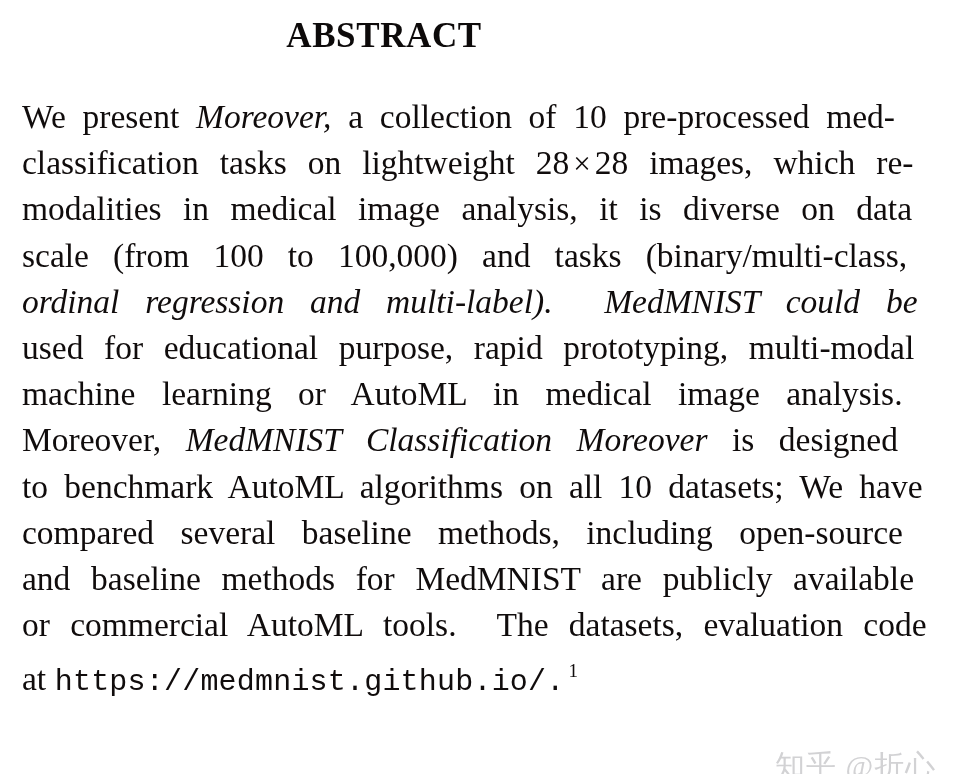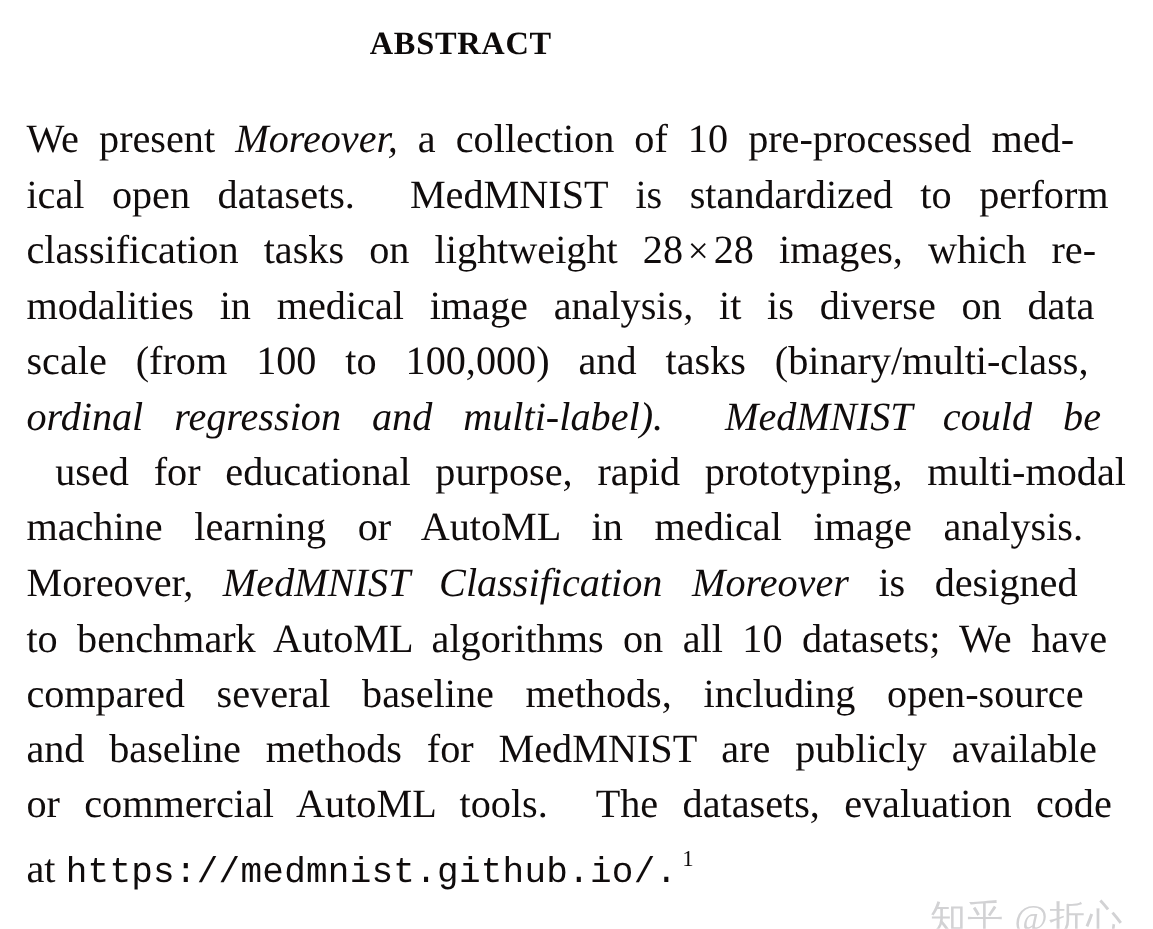--- a/index.html
+++ b/index.html
@@ -25,21 +25,21 @@
   }
 
   .abstract-title {
     position: absolute;
     left: 0;
     top: 14px;
     width: 768px;
     text-align: center;
     font-family: "Liberation Serif", "DejaVu Serif", serif;
     font-weight: bold;
-    font-size: 27px;
+    font-size: 35px;
     letter-spacing: 0.6px;
     line-height: 44px;
     color: #0d0a0a;
   }
 
   .abstract-body {
     position: absolute;
     left: 22px;
     top: 94px;
     width: 918px;
@@ -107,42 +107,39 @@
 <div class="page">
 
   <div class="abstract-title">ABSTRACT</div>
 
   <div class="abstract-body">
 
     <span class="ln justify" style="word-spacing: 8.342px;">
       <span><span>We present </span><span class="it">Moreover,</span><span> a collection of 10 pre-processed med-</span></span>
     </span>
 
-    <span class="ln justify" style="word-spacing: 14.543px;">
-      <span>ical open datasets.  MedMNIST is standardized to perform</span>
-    </span>
 
     <span class="ln justify" style="word-spacing: 12.592px;">
       <span><span>classification tasks on lightweight 28</span><span class="mathop">×</span><span>28 images, which re-</span></span>
     </span>
 
 
     <span class="ln justify" style="word-spacing: 13.094px;">
       <span>modalities in medical image analysis, it is diverse on data</span>
     </span>
 
     <span class="ln justify" style="word-spacing: 15.734px; align-items: center;">
       <span>scale (from 100 to 100,000) and tasks (binary/multi-class,</span>
     </span>
 
     <span class="ln justify" style="word-spacing: 17.43px; font-style: italic;">
       <span>ordinal regression and multi-label).  MedMNIST could be</span>
     </span>
 
-    <span class="ln justify" style="word-spacing: 12.262px; margin-left: 24px;">
+    <span class="ln justify" style="word-spacing: 12.262px;">
       <span>used for educational purpose, rapid prototyping, multi-modal</span>
     </span>
 
     <span class="ln justify" style="word-spacing: 18.049px;">
       <span>machine learning or AutoML in medical image analysis.</span>
     </span>
 
     <span class="ln justify" style="word-spacing: 16.167px;">
       <span><span>Moreover, </span><span class="it">MedMNIST Classification Moreover</span><span> is designed</span></span>
     </span>

